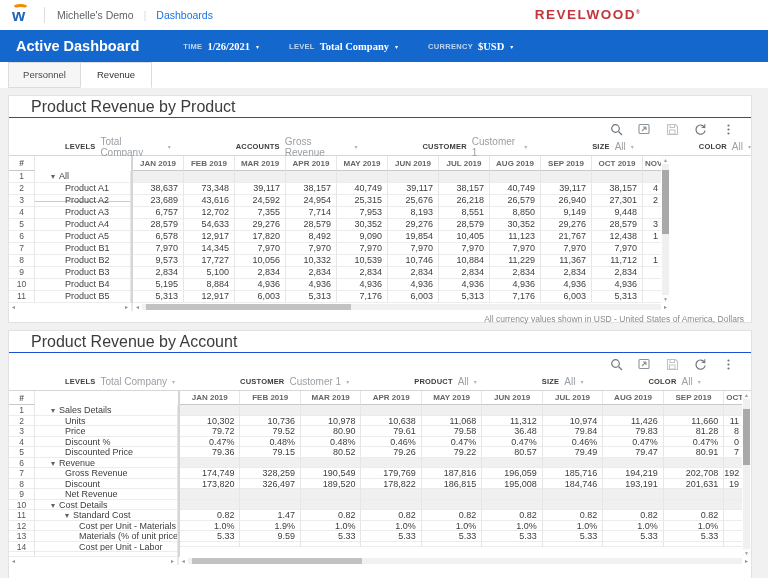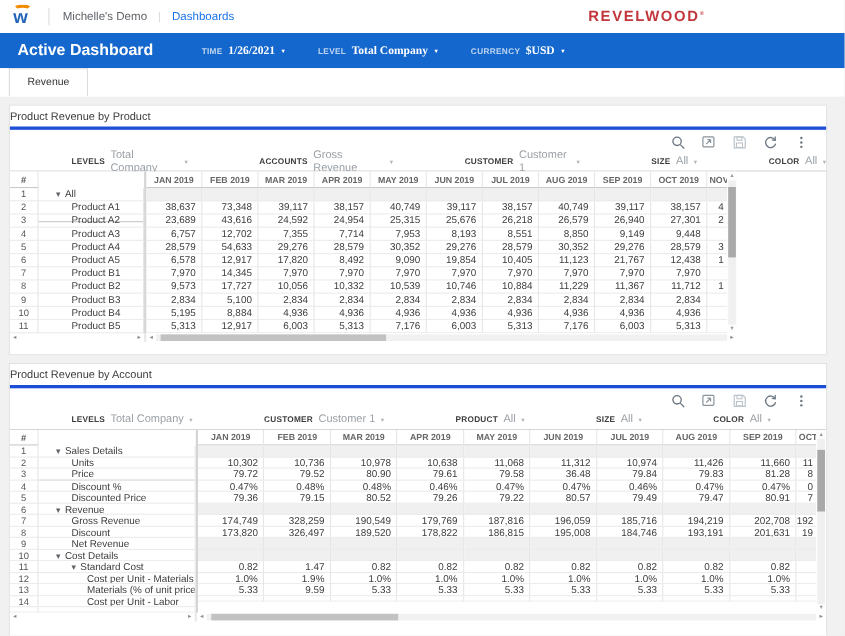--- a/index.html
+++ b/index.html
@@ -38,22 +38,22 @@
   .tab { min-width:72px; padding:0 14px; text-align:center; line-height:24px; font-size:9.5px; color:#4a4a4a;
          background:#f6f6f6; border:1px solid #dcdcdc; border-right:none; }
   .tab:last-child { border-right:1px solid #dcdcdc; }
   .tab.active { background:#fff; border-bottom:1px solid #fff; color:#333; }
 
   
   .main { position:absolute; top:88px; left:0; width:768px; height:490px; background:#f1f1f1; }
   .panel { position:absolute; left:8px; width:744px; background:#fff; border:1px solid #e2e2e2; }
   .panel-1 { top:7px;  height:228px; }
   .panel-2 { top:242px; height:260px; }
-  .p-title { height:22px; line-height:22px; padding-left:0; font-size:10px; color:#3c3c3c;
-             border-bottom:3px solid #1d4ed8; }
+  .p-title { height:22px; line-height:22px; padding-left:22px; font-size:16px; color:#3c3c3c;
+             border-bottom:1px solid #1d4ed8; }
   .tools { height:18px; display:flex; justify-content:flex-end; align-items:center; gap:15px; padding-right:16px; margin-top:2px; }
   .tool { width:13px; height:13px; display:inline-block; }
   .tool svg { display:block; }
   .p-filters { height:17px; display:flex; align-items:center; gap:17px; padding-left:8px; }
   .panel .fgroup { display:flex; align-items:center; gap:5px; }
   .panel .flabel { font-size:7.5px; font-weight:bold; color:#3c3c3c; letter-spacing:.2px;margin-left:48px; }
   .panel .fvalue { font-size:10px; color:#9aa0a6; }
   .panel .fcaret { font-size:6px; color:#b0b5ba; }
 
   
@@ -134,20 +134,21 @@
         </div>
         <div class="fgroup">
           <span class="flabel">CURRENCY</span>
           <span class="fvalue">$USD</span>
           <span class="fcaret">▾</span>
         </div>
       </div>
   </div>
 
   <div class="tabrow">
+      <div class="tab">Personnel</div>
       <div class="tab active">Revenue</div>
     </div>
 
   <div class="main">
 
     <div class="panel panel-1">
       <div class="p-title">Product Revenue by Product</div>
       <div class="tools">
         <span class="tool">
             <svg width="13" height="13" viewBox="0 0 13 13">
@@ -433,20 +434,21 @@
           </div>
         <div class="h-div"></div>
         <div class="h-right">
             <span class="harrow">◄</span>
             <div class="htrack">
               <div class="hthumb"></div>
             </div>
             <span class="harrow">►</span>
           </div>
       </div>
+      <div class="footnote">All currency values shown in USD - United States of America, Dollars</div>
     </div>
 
     <div class="panel panel-2">
       <div class="p-title">Product Revenue by Account</div>
       <div class="tools">
         <span class="tool">
             <svg width="13" height="13" viewBox="0 0 13 13">
               <circle cx="5.5" cy="5.5" r="3.8" fill="none" stroke="#6b7680" stroke-width="1.2"></circle>
               <line x1="8.5" y1="8.5" x2="12" y2="12" stroke="#6b7680" stroke-width="1.2"></line>
             </svg>

